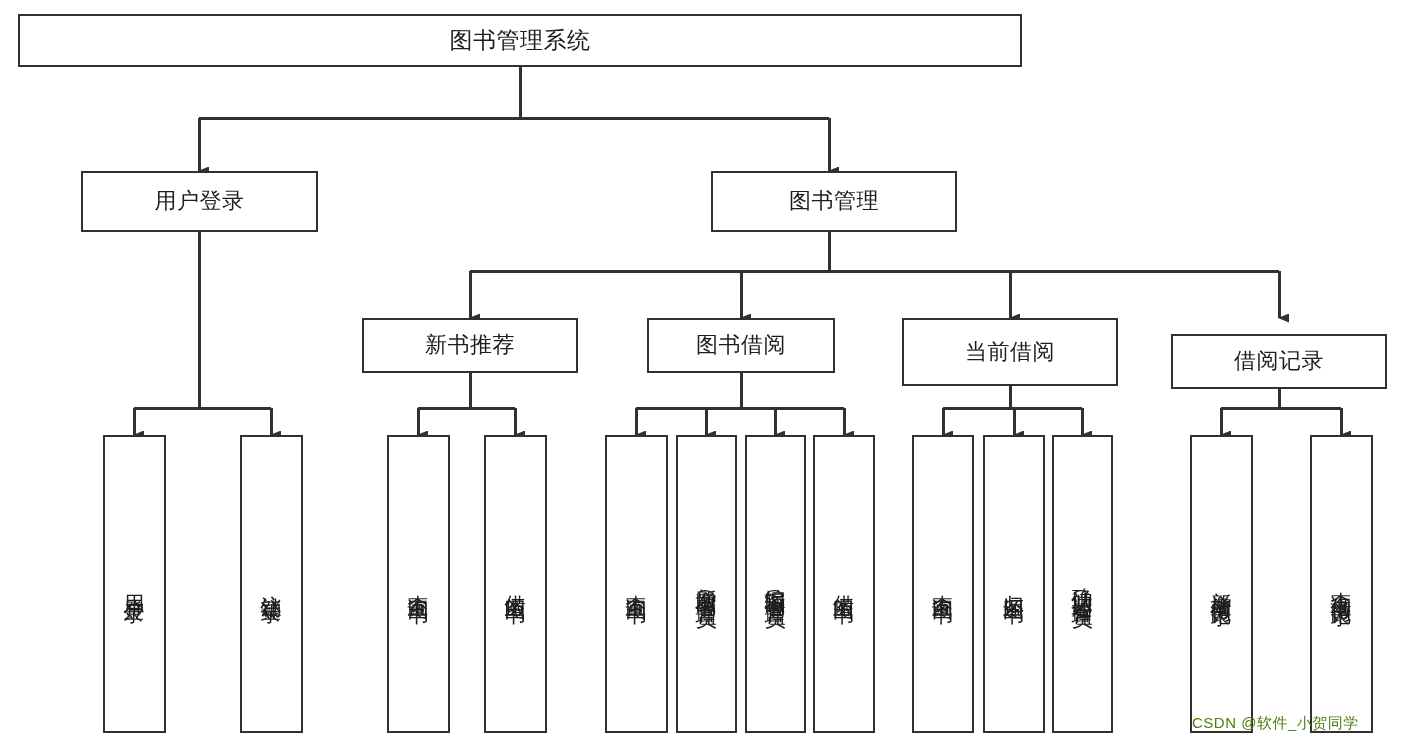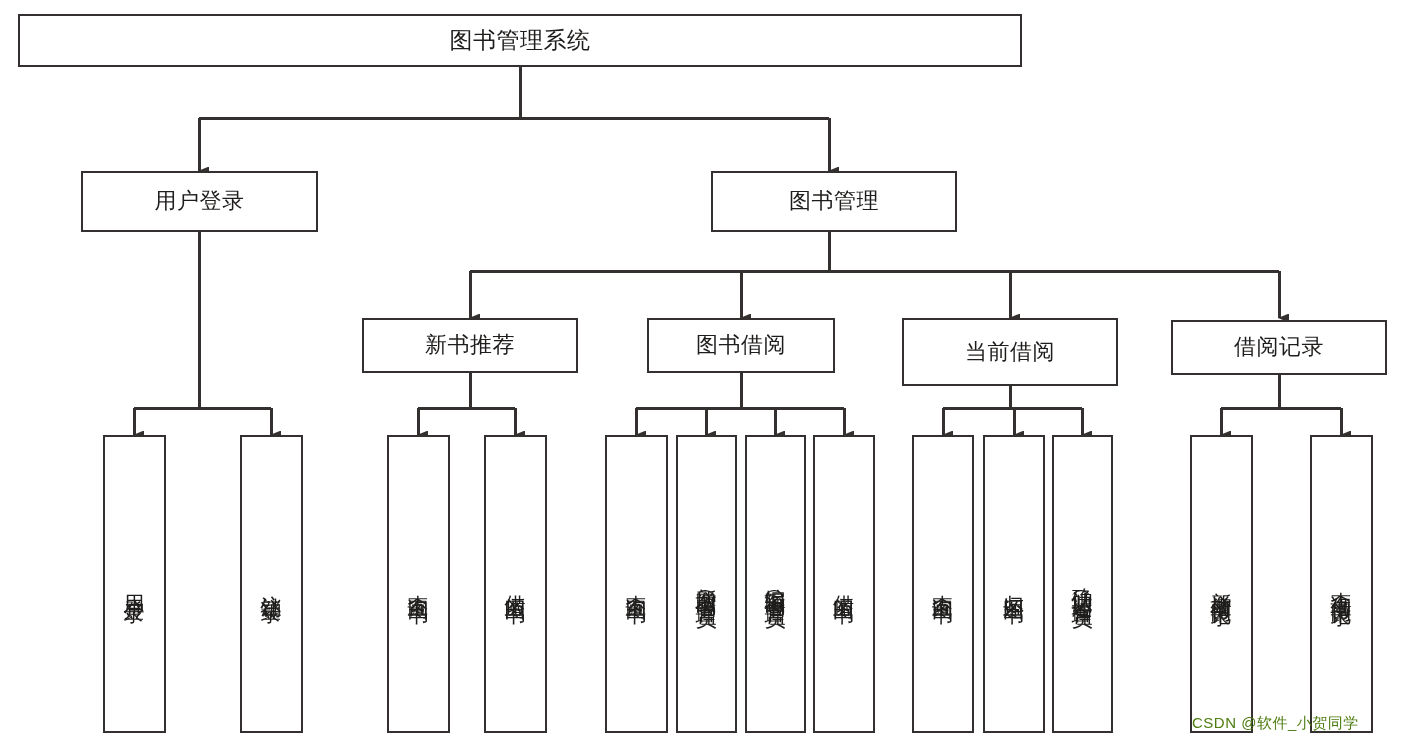--- a/index.html
+++ b/index.html
@@ -125,21 +125,21 @@
       </div>
       <div class="node-box level-2" style="left: 362px; top: 318px; width: 216px; height: 55px;">
         <span class="node-label">新书推荐</span>
       </div>
       <div class="node-box level-2" style="left: 633px; top: 318px; width: 188px; height: 55px; margin-left: 14px;">
         <span class="node-label">图书借阅</span>
       </div>
       <div class="node-box level-2" style="left: 902px; top: 318px; width: 216px; height: 68px;">
         <span class="node-label">当前借阅</span>
       </div>
-      <div class="node-box level-2" style="left: 1171px; top: 320px; width: 216px; height: 55px;">
+      <div class="node-box level-2" style="left: 1171px; top: 334px; width: 216px; height: 55px;">
         <span class="node-label">借阅记录</span>
       </div>
       <div class="node-box level-3 vertical" style="left: 103px; top: 435px; width: 63px; height: 298px;">
         <span class="node-label">用户登录</span>
       </div>
       <div class="node-box level-3 vertical" style="left: 240px; top: 435px; width: 63px; height: 298px;">
         <span class="node-label">注销登录</span>
       </div>
       <div class="node-box level-3 vertical" style="left: 387px; top: 435px; width: 63px; height: 298px;">
         <span class="node-label">查询图书</span>

